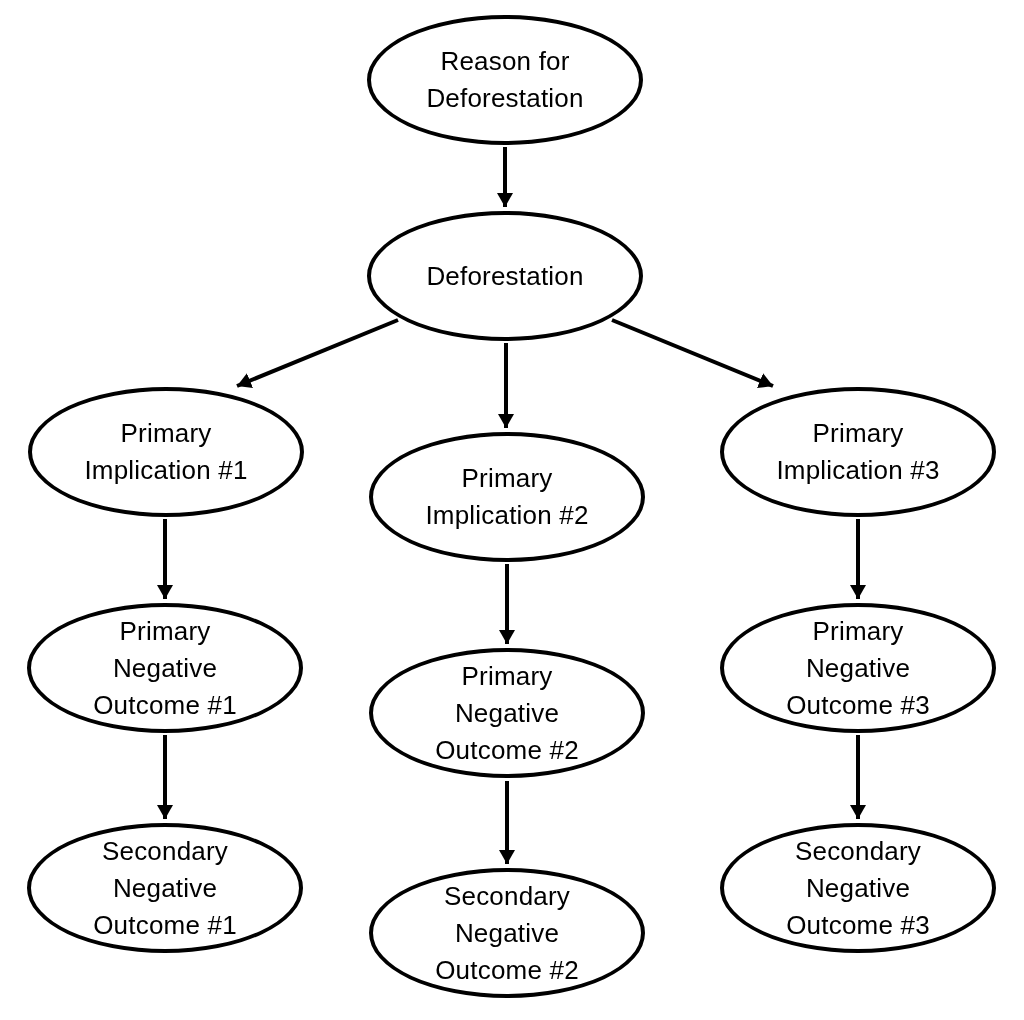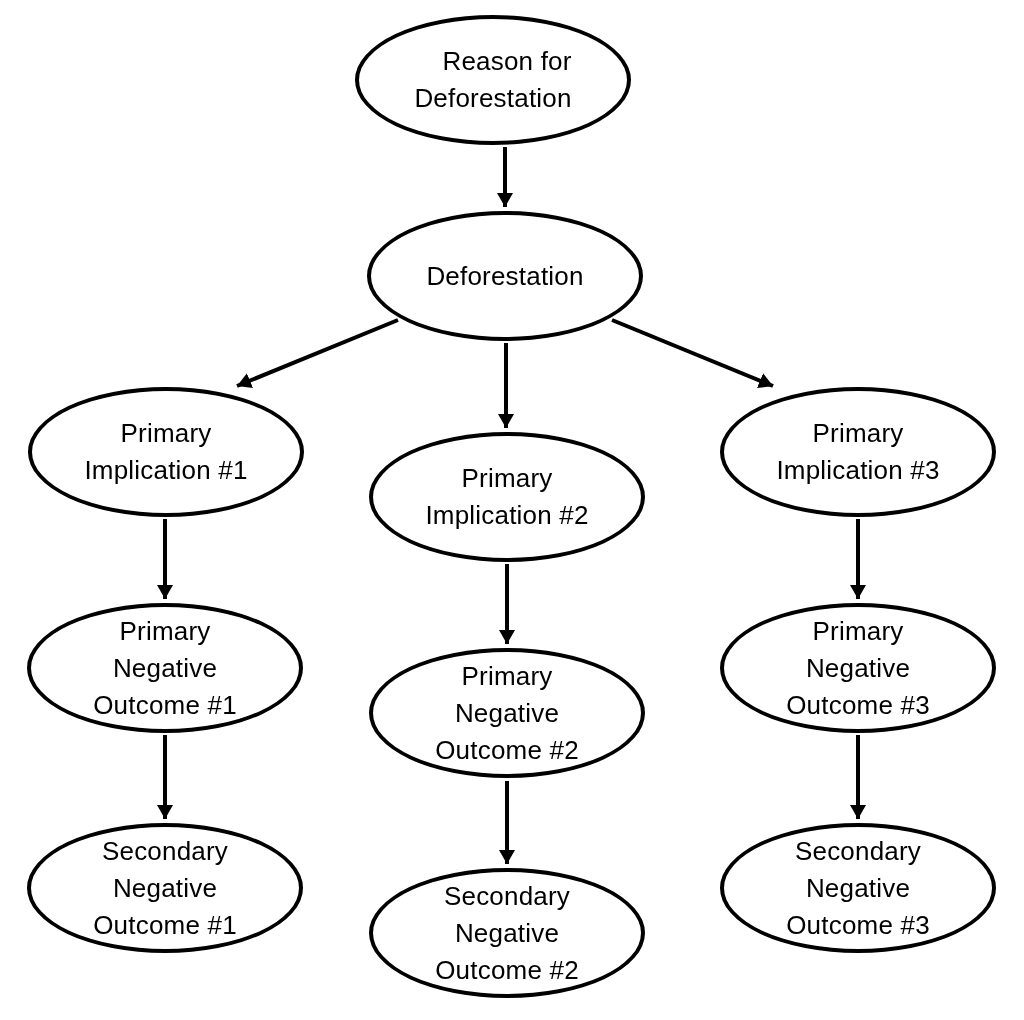--- a/index.html
+++ b/index.html
@@ -41,21 +41,21 @@
     text-align: center;
   }
   .node-label {
     white-space: pre-line;
     font-size: 26px;
     line-height: 37px;
     color: #000000;
     letter-spacing: 0.2px;
   }
   
-  .pos-reason        { left: 355px; top: 15px; text-align: right;  }
+  .pos-reason        { left: 367px; top: 15px;  }
   .pos-deforestation { left: 367px; top: 211px; }
   .pos-pi1           { left: 28px;  top: 387px; }
   .pos-pi2           { left: 369px; top: 432px; }
   .pos-pi3           { left: 720px; top: 387px; }
   .pos-pno1          { left: 27px;  top: 603px; }
   .pos-pno2          { left: 369px; top: 648px; }
   .pos-pno3          { left: 720px; top: 603px; }
   .pos-sno1          { left: 27px;  top: 823px; }
   .pos-sno2          { left: 369px; top: 868px; }
   .pos-sno3          { left: 720px; top: 823px; }

